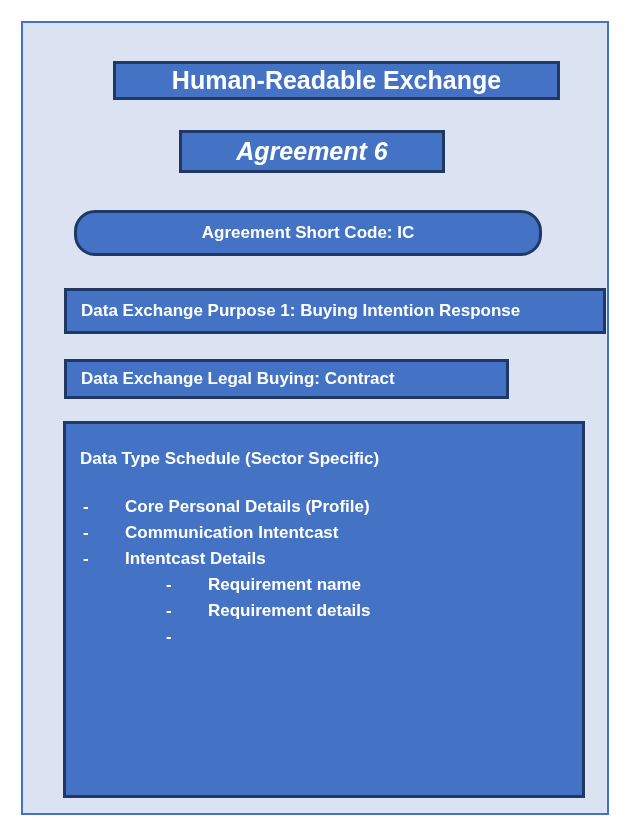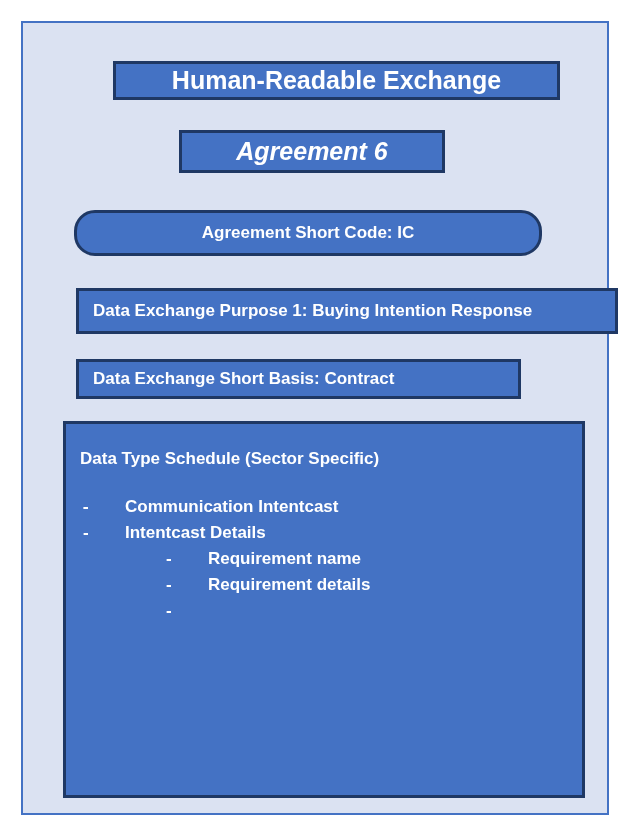--- a/index.html
+++ b/index.html
@@ -40,21 +40,20 @@
     align-items: center;
   }
   .center-text {
     justify-content: center;
     text-align: center;
   }
   .left-text {
     justify-content: flex-start;
     text-align: left;
     padding-left: 14px;
-    margin-left: 12px;
   }
 
   
   #title-box {
     left: 90px;
     top: 38px;
     width: 447px;
     height: 39px;
     font-size: 25px;
   }
@@ -149,29 +148,30 @@
 <div id="page-frame">
 
   <div class="blue-box center-text" id="title-box">Human-Readable Exchange</div>
 
   <div class="blue-box center-text" id="agreement-box">Agreement 6</div>
 
   <div class="blue-box center-text" id="shortcode-box">Agreement Short Code: IC</div>
 
   <div class="blue-box left-text" id="purpose-box">Data Exchange Purpose 1: Buying Intention Response</div>
 
-  <div class="blue-box left-text" id="legalbasis-box">Data Exchange Short Basis: Contract</div>
+  <div class="blue-box left-text" id="legalbasis-box">Data Exchange Legal Buying: Contract</div>
 
   <div id="schedule-panel">
     <div id="schedule-heading">Data Type Schedule (Sector Specific)</div>
 
     <ul class="bullet-list">
 
       <li class="bullet-item">
         <span class="dash">-</span>
+        <span>Core Personal Details (Profile)</span>
       </li>
 
       <li class="bullet-item">
         <span class="dash">-</span>
         <span>Communication Intentcast</span>
       </li>
 
       <li class="bullet-item">
         <span class="dash">-</span>
         <span>Intentcast Details</span>

